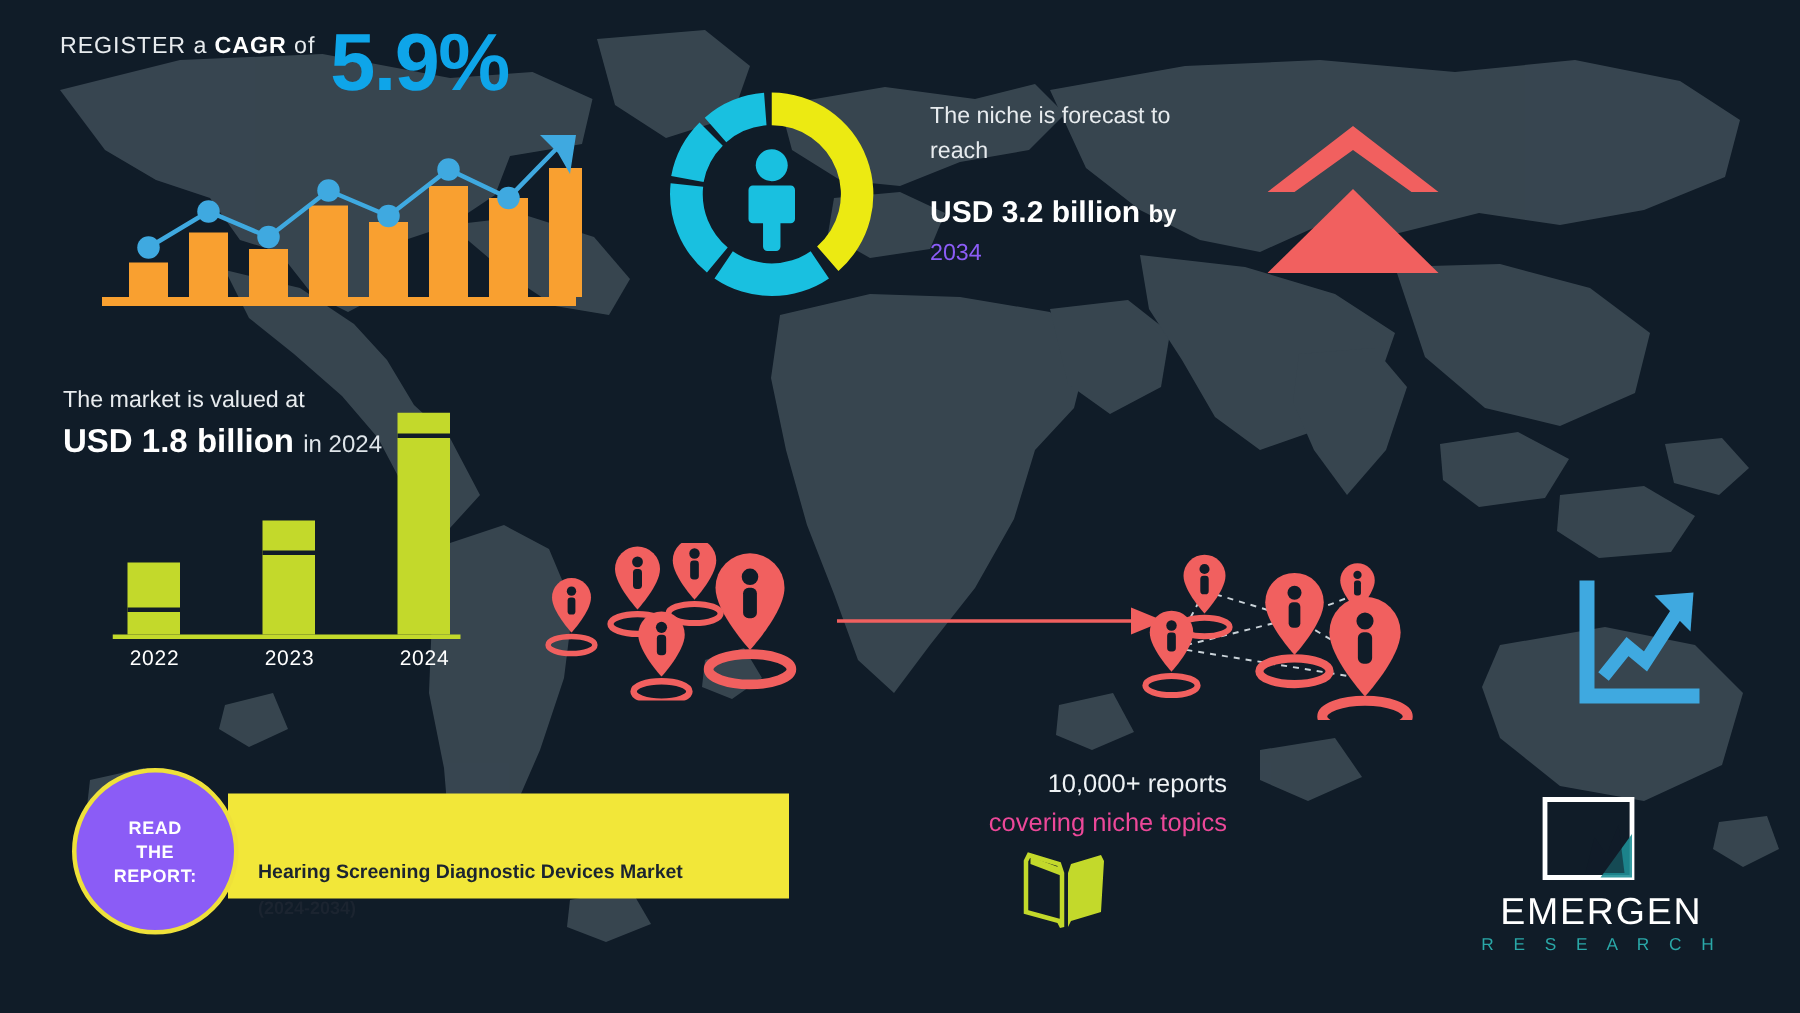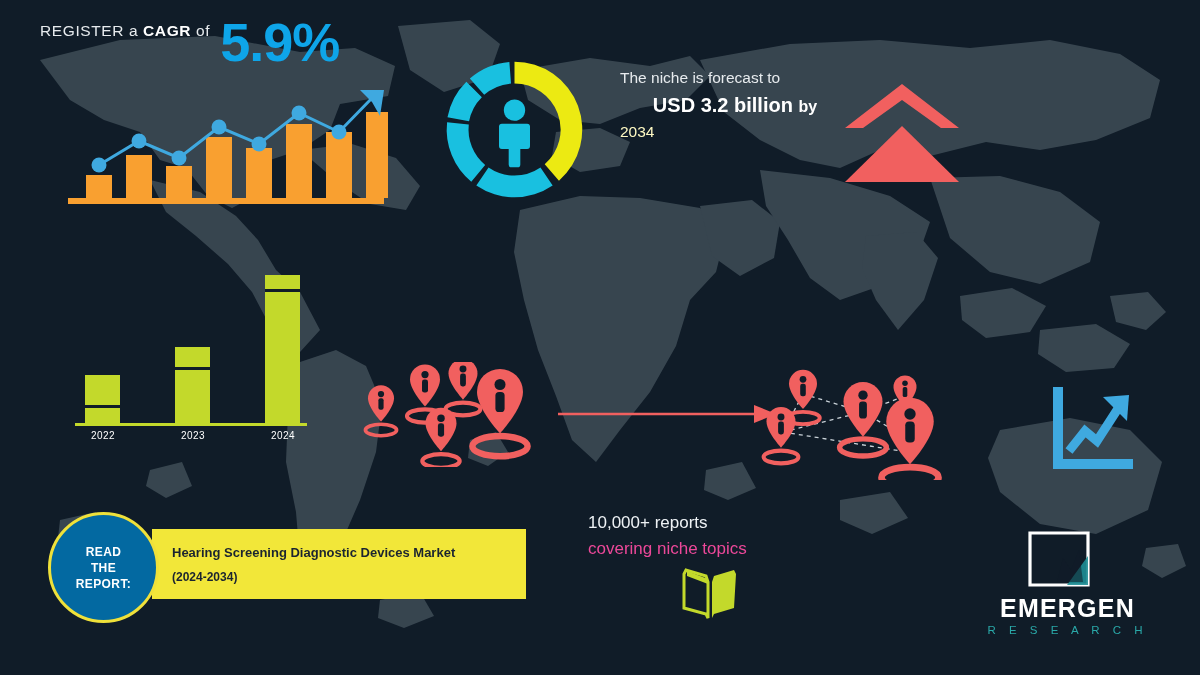--- a/index.html
+++ b/index.html
@@ -26,70 +26,70 @@
 
   
   #growth-chart{left:68px;top:82px;width:320px;height:125px;}
 
   
   #donut{left:437px;top:52px;width:155px;height:155px;}
 
   
   #forecast-block{left:620px;top:66px;width:230px;}
   #forecast-l1{font-size:15.5px;color:#e7ebee;line-height:23px;}
-  #forecast-l2{font-size:20px;font-weight:bold;color:#ffffff;line-height:28px;margin-top:2px;text-align:center;}
+  #forecast-l2{font-size:20px;font-weight:bold;color:#ffffff;line-height:28px;margin-top:16px;}
   #forecast-l2 .by{font-size:16px;font-weight:bold;}
-  #forecast-l3{font-size:15.5px;color:#fef9c3;line-height:22px;}
+  #forecast-l3{font-size:15.5px;color:#8b5cf6;line-height:22px;}
 
   
   #chevrons{left:845px;top:84px;width:115px;height:100px;}
 
   
   #fragmented-block{left:500px;top:220px;width:640px;}
   #fragmented-block .line{font-size:15.5px;color:#eef2f5;line-height:25px;}
   #fragmented-block .hl{color:#f3e62a;font-weight:bold;letter-spacing:.3px;}
 
   
   #valued-block{left:42px;top:255px;width:330px;}
   #valued-l1{font-size:15.5px;color:#e7ebee;line-height:24px;}
   #valued-l2{font-size:22px;font-weight:bold;color:#ffffff;line-height:30px;}
   #valued-l2 .sm{font-size:16px;font-weight:normal;color:#dfe5ea;}
 
   
   #year-chart{left:75px;top:275px;width:250px;height:170px;}
-  .yr-label{position:absolute;font-size:10px;color:#ffffff;letter-spacing:.5px;text-align:center;}
+  .yr-label{position:absolute;font-size:14px;color:#ffffff;letter-spacing:.5px;text-align:center;}
 
   
   #pins-left{left:355px;top:362px;width:180px;height:105px;}
   #pins-right{left:755px;top:360px;width:190px;height:120px;}
   #flow-arrow{left:558px;top:400px;width:220px;height:28px;}
 
   
   #growth-icon{left:1045px;top:383px;width:90px;height:90px;}
 
   
   #read-banner{left:152px;top:529px;width:374px;height:70px;background:#f2e739;z-index:3;}
   #read-circle{left:48px;top:512px;width:105px;height:105px;border:3px solid #efe13a;border-radius:50%;
-    background:#0369a1;z-index:4;display:flex;align-items:center;justify-content:center;}
+    background:#8b5cf6;z-index:4;display:flex;align-items:center;justify-content:center;}
   #read-circle-text{font-size:12px;font-weight:bold;color:#ffffff;text-align:center;line-height:16px;letter-spacing:.4px;}
   #report-title{position:absolute;left:20px;top:14px;width:340px;}
-  #report-title .rt1{font-size:13px;font-weight:bold;color:#1b2430;line-height:20px;}
+  #report-title .rt1{font-size:13px;font-weight:bold;color:#1b2430;line-height:20px;margin-top:28px;}
   #report-title .rt2{font-size:12px;font-weight:bold;color:#1b2430;line-height:20px;margin-top:4px;}
 
   
-  #reports-block{left:588px;top:510px;width:230px;}
+  #reports-block{left:588px;top:510px;width:230px;text-align:right;}
   #reports-l1{font-size:17px;color:#eef2f5;line-height:26px;}
   #reports-l2{font-size:17px;color:#ec4899;line-height:26px;}
   #book-icon{left:680px;top:562px;width:60px;height:60px;}
 
   
   #logo{left:985px;top:530px;width:165px;height:115px;}
   #logo-mark{position:absolute;left:42px;top:0;width:64px;height:58px;}
   #logo-emergen{position:absolute;left:0;top:64px;width:165px;text-align:center;
-    font-size:25px;font-weight:bold;color:#ffffff;letter-spacing:1.2px;line-height:28px;}
+    font-size:25px;font-weight:normal;color:#ffffff;letter-spacing:1.2px;line-height:28px;}
   #logo-research{position:absolute;left:0;top:93px;width:165px;text-align:center;
     font-size:11.5px;color:#2aa8a8;letter-spacing:5px;line-height:14px;}
 </style>
 </head>
 <body>
 
 <div id="stage">
 
   <svg class="map-bg" viewBox="0 0 1200 675" preserveAspectRatio="none">
     <rect x="0" y="0" width="1200" height="675" fill="#101c28"></rect>
@@ -189,31 +189,37 @@
       <g fill="#19c0e0">
         <circle cx="0" cy="-20" r="11"></circle>
         <path d="M-13,-6 h26 a3,3 0 0 1 3,3 v20 a3,3 0 0 1 -3,3 h-7 v16 a3,3 0 0 1 -3,3 h-6
                  a3,3 0 0 1 -3,-3 v-16 h-7 a3,3 0 0 1 -3,-3 v-20 a3,3 0 0 1 3,-3 z"></path>
       </g>
     </g>
   </svg>
 
   <div class="layer" id="forecast-block">
     <div id="forecast-l1">The niche is forecast to</div>
+    <div id="forecast-l1">reach</div>
     <div id="forecast-l2"><span>USD 3.2 billion</span>
       <span class="by">by</span></div>
     <div id="forecast-l3">2034</div>
   </div>
 
   <svg class="layer" id="chevrons" viewBox="0 0 115 100">
     <path d="M57,0 L114,44 L96,44 L57,16 L18,44 L0,44 Z" fill="#f1605f"></path>
     <path d="M57,42 L114,98 L0,98 Z" fill="#f1605f"></path>
   </svg>
 
 
+  <div class="layer" id="valued-block">
+    <div id="valued-l1">The market is valued at</div>
+    <div id="valued-l2"><span>USD 1.8 billion</span>
+      <span class="sm">in 2024</span></div>
+  </div>
 
   <div class="layer" id="year-chart">
     <svg width="250" height="170" viewBox="0 0 250 170">
 
       <rect x="10" y="100" width="35" height="48" fill="#c3d92b"></rect>
       <rect x="10" y="130" width="35" height="3" fill="#101c28"></rect>
 
       <rect x="100" y="72" width="35" height="76" fill="#c3d92b"></rect>
       <rect x="100" y="92" width="35" height="3" fill="#101c28"></rect>
 

